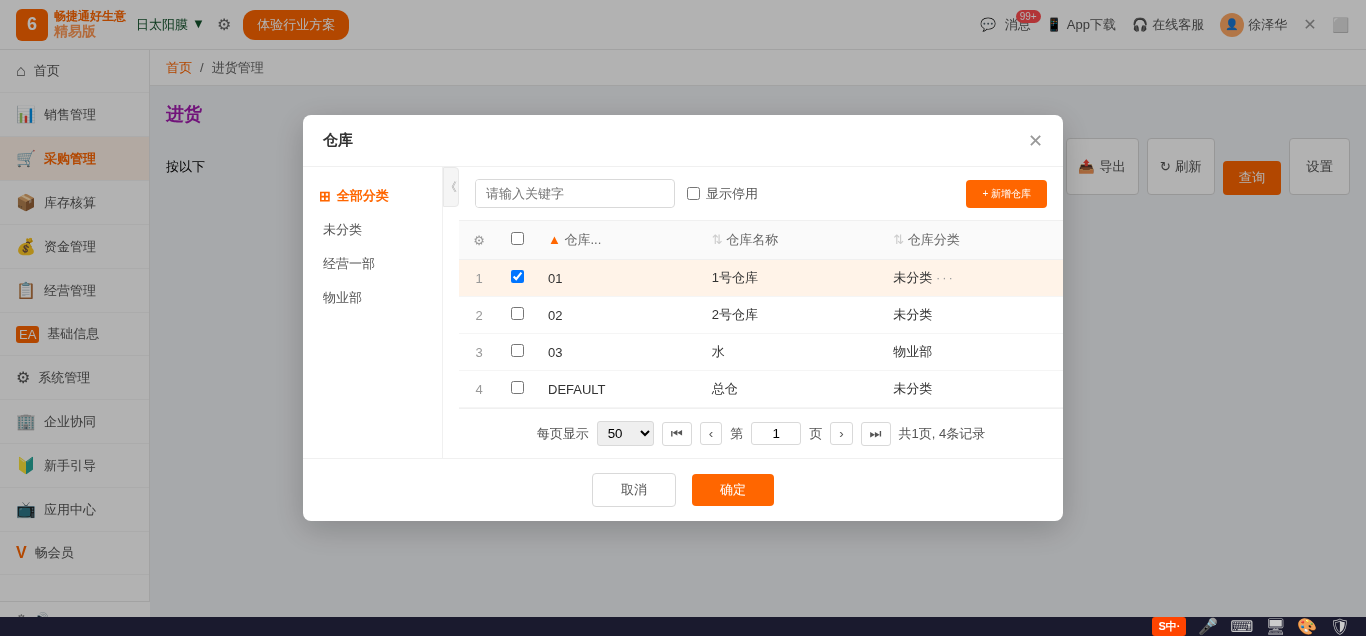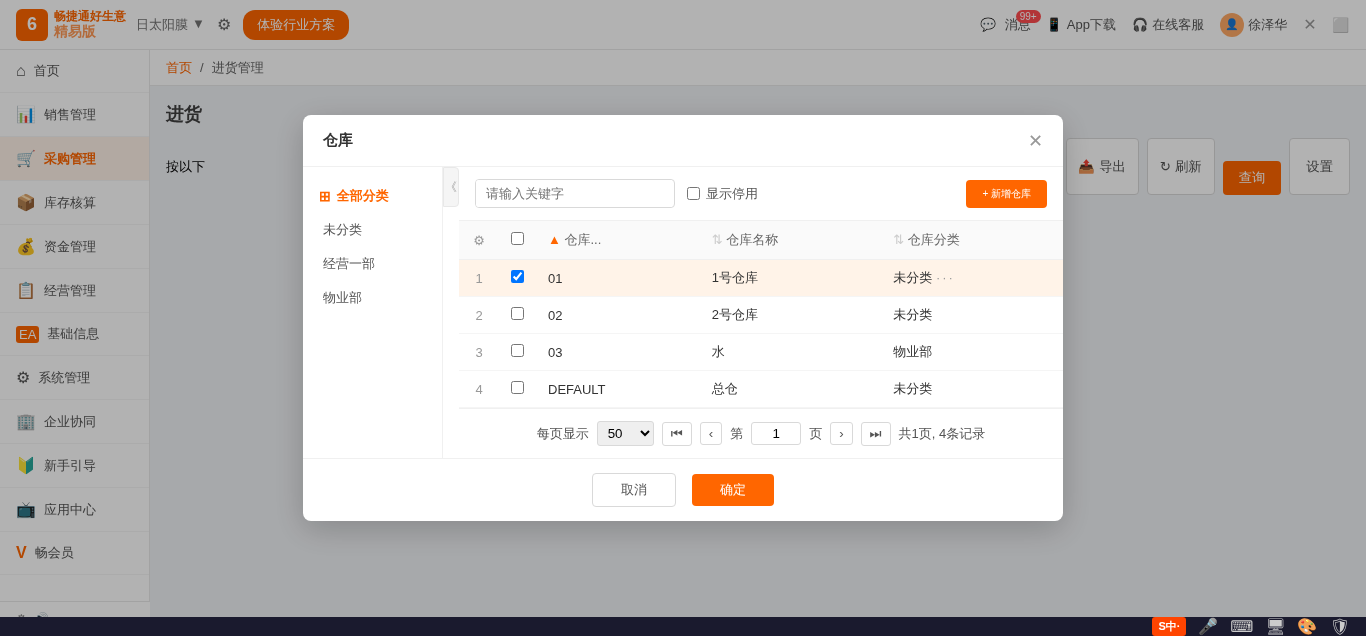--- a/index.html
+++ b/index.html
@@ -41,21 +41,21 @@
     .topbar-center {
       flex: 1;
       display: flex;
       align-items: center;
       gap: 12px;
     }
     .store-selector {
       display: flex;
       align-items: flex-start;
       gap: 4px;
-      color: #737373;
+      color: #14532d;
       cursor: pointer;
       font-size: 13px;
     }
     .btn-trial {
       background: #ff6600;
       color: white;
       border: none;
       padding: 6px 14px;
       border-radius: 12px;
       cursor: pointer;
@@ -143,21 +143,21 @@
       left: 150px;
       right: 0;
       bottom: 0;
       background: #f0f2f5;
       overflow: auto;
       padding: 16px;
     }
     .page-title {
       font-size: 18px;
       font-weight: bold;
-      color: #404040;
+      color: #a21caf;
       margin-bottom: 12px;
     }
     .toolbar {
       display: flex;
       align-items: center;
       gap: 8px;
       margin-bottom: 12px;
       flex-wrap: wrap;
     }
     .btn-query {

